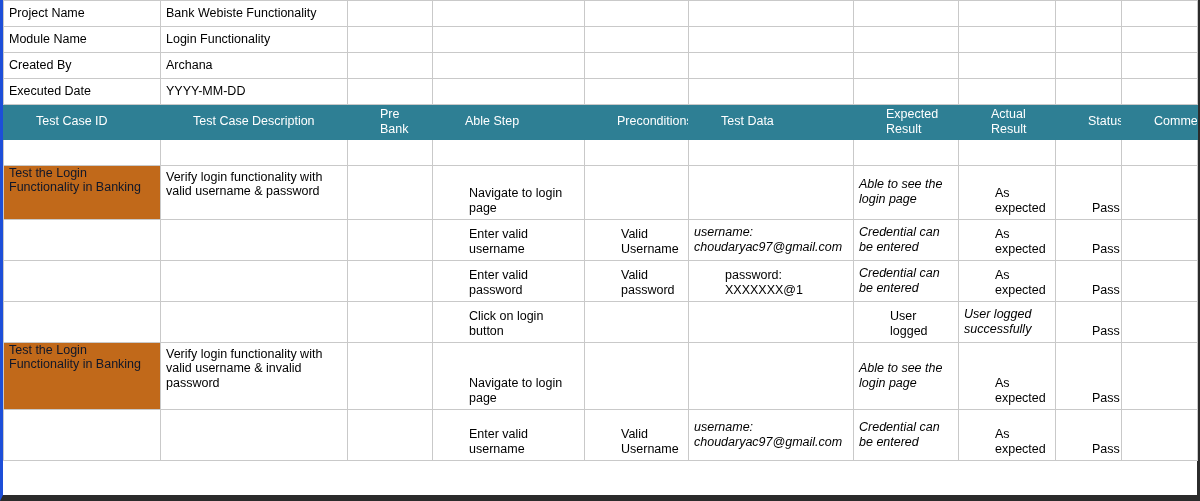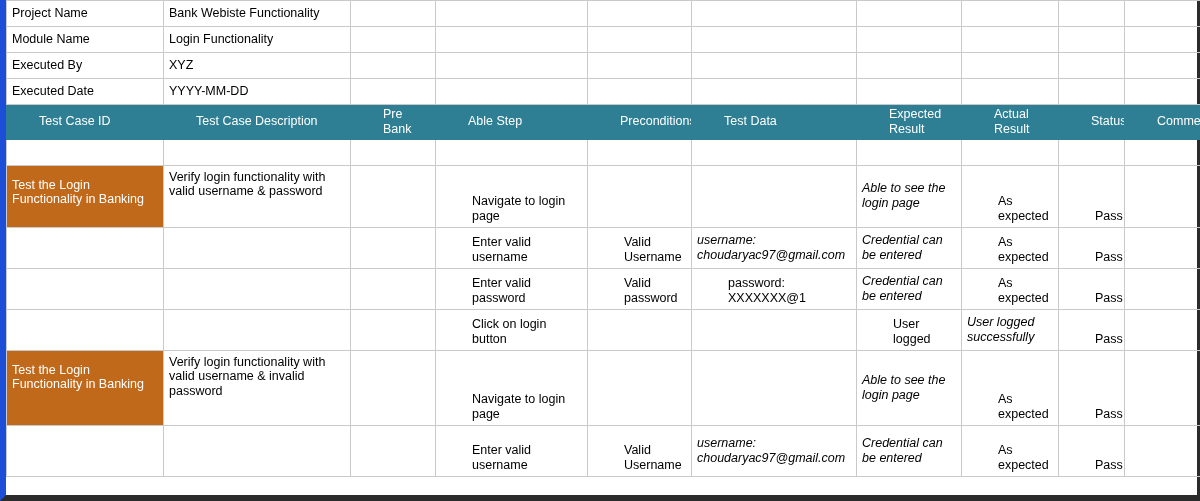--- a/index.html
+++ b/index.html
@@ -11,21 +11,21 @@
     font-family: "Liberation Sans", sans-serif;
     width: 1200px;
     height: 501px;
     overflow: hidden;
   }
   .sheet {
     position: relative;
     width: 1200px;
     height: 501px;
     box-sizing: border-box;
-    border-left: 6px solid #1d4ed8;
+    border-left: 3px solid #1d4ed8;
     border-right: 3px solid #2b2b2b;
     border-bottom: 6px solid #2b2b2b;
     background: #ffffff;
   }
   table {
     border-collapse: collapse;
     table-layout: fixed;
     width: 1194px;
     font-size: 12.5px;
     color: #000000;
@@ -59,23 +59,23 @@
     color: #ffffff;
     font-weight: normal;
     height: 22px;
     border: 1px solid #2e7f94;
     padding-left: 32px;
   }
   tr.spacer-row td { height: 21px; }
 
   td.tcid {
     background: #c1691a;
-    color: #ffffff;
+    color: #0f172a;
     vertical-align: top;
-    padding-top: 12px;
+    padding-top: 0;
   }
   td.desc {
     vertical-align: top;
     padding-top: 4px;
   }
   td.vcenter { vertical-align: middle; font-style: italic; }
   td.vbottom { vertical-align: bottom; padding-bottom: 3px; padding-left: 36px; }
 
   tr.r-a td { height: 47px; }
   tr.r-b td { height: 35px; }
@@ -120,22 +120,22 @@
       <td></td>
       <td></td>
       <td></td>
       <td></td>
       <td></td>
       <td></td>
       <td></td>
       <td></td>
     </tr>
     <tr class="meta-row">
-      <td class="meta-label">Executed By</td>
-      <td class="meta-value">XYZ</td>
+      <td class="meta-label">Created By</td>
+      <td class="meta-value">Archana</td>
       <td></td>
       <td></td>
       <td></td>
       <td></td>
       <td></td>
       <td></td>
       <td></td>
       <td></td>
     </tr>
     <tr class="meta-row">

